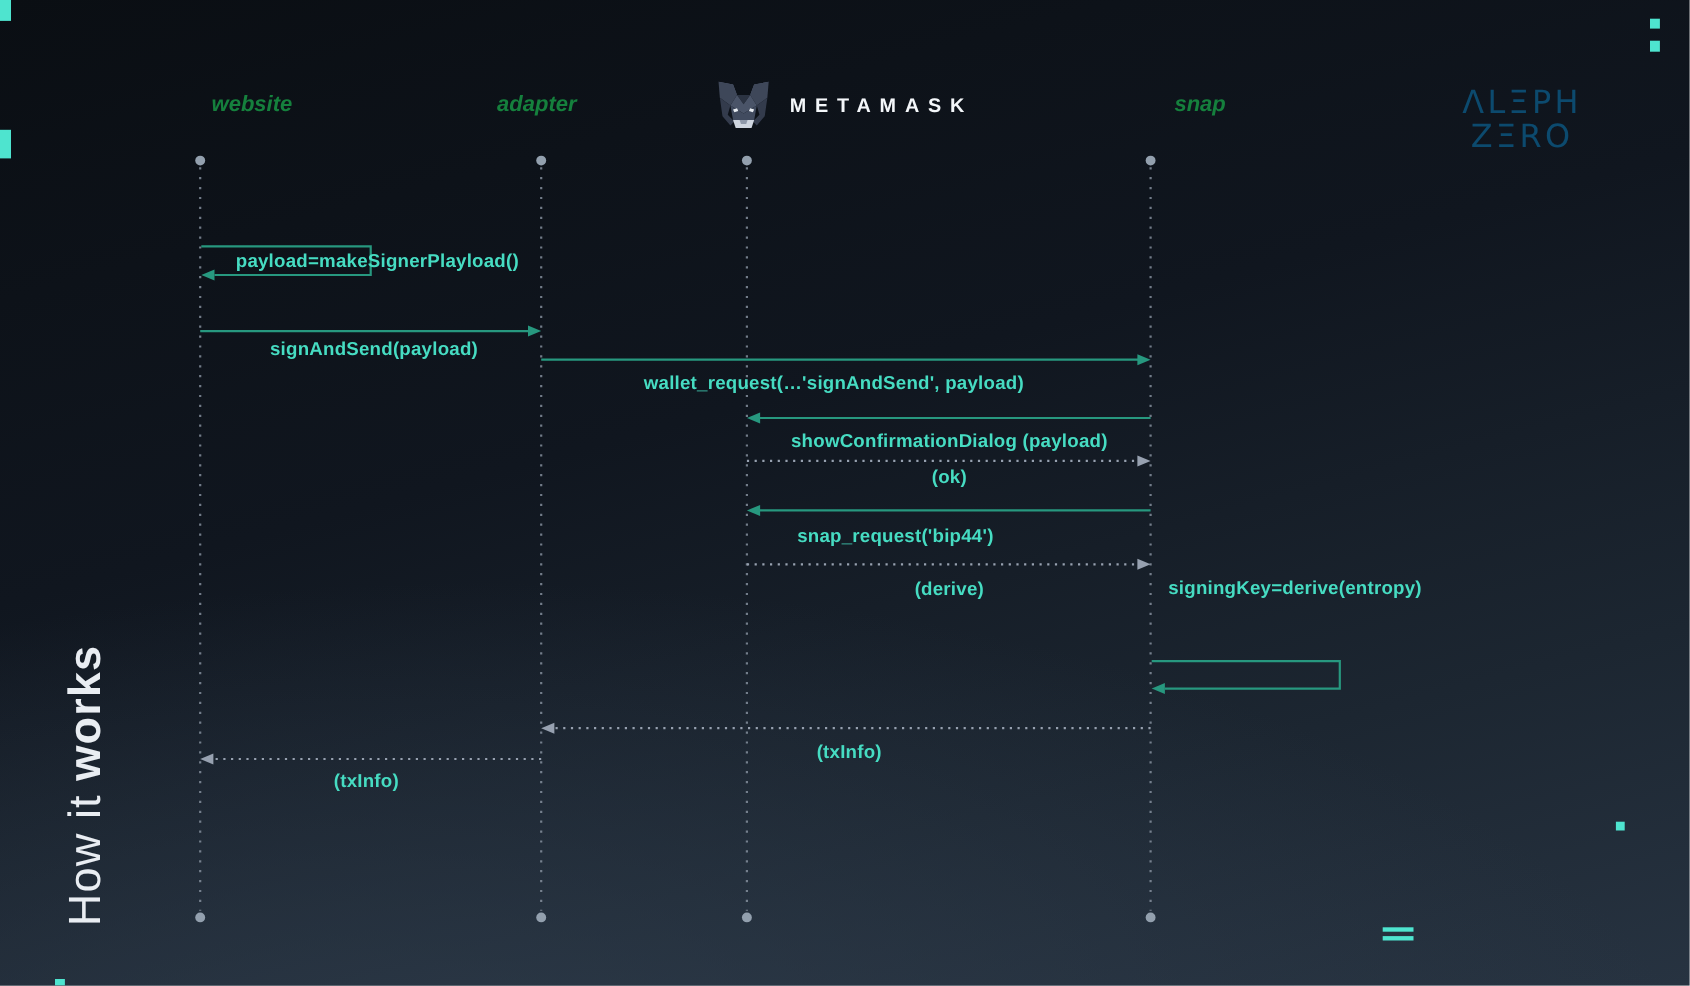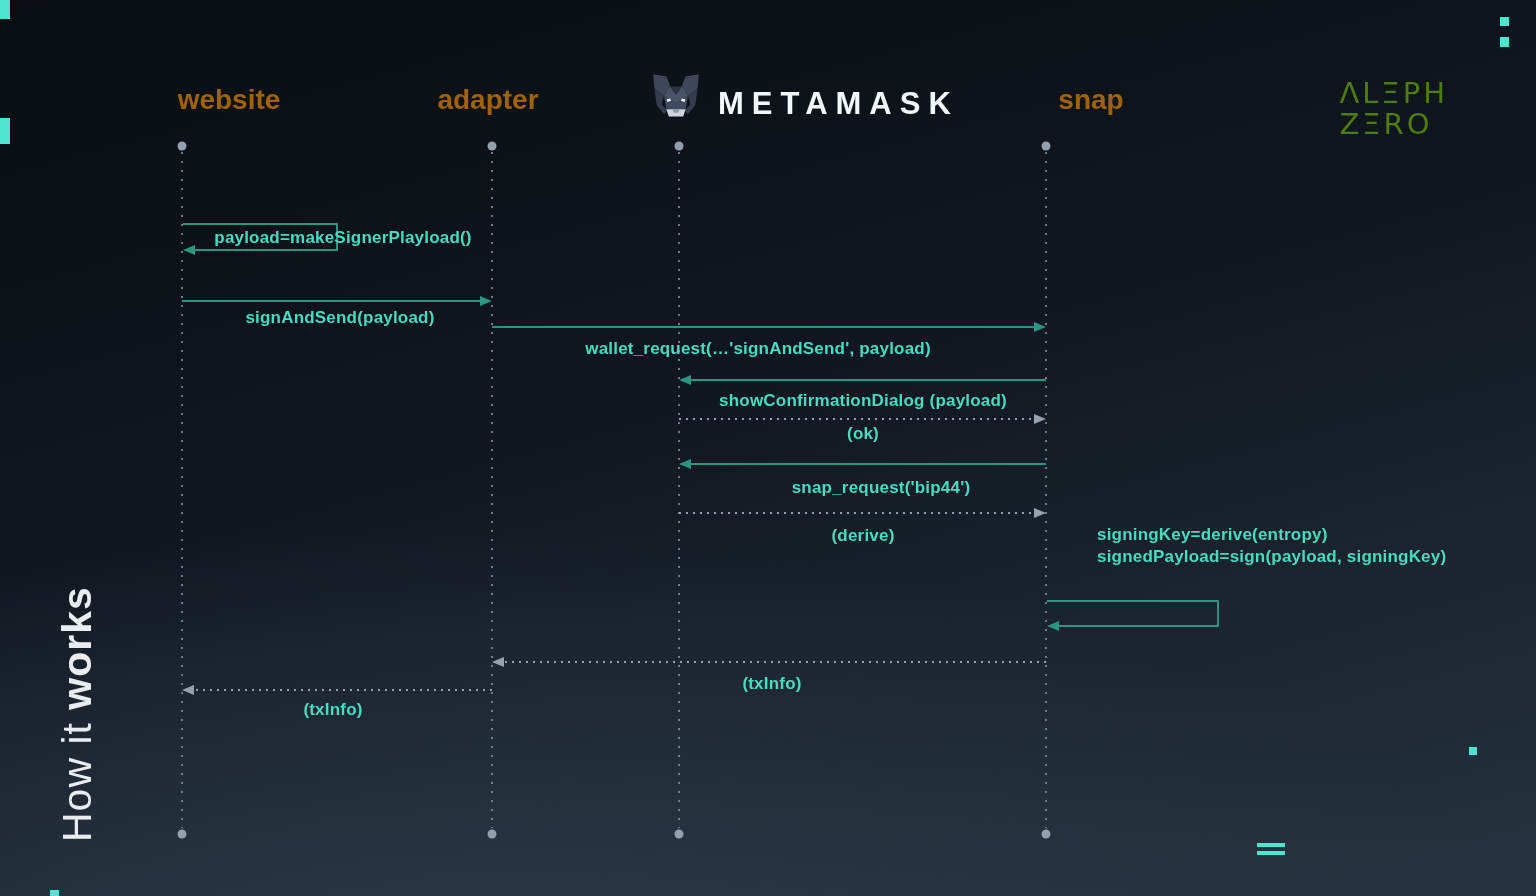--- a/index.html
+++ b/index.html
@@ -22,45 +22,45 @@
     transform: rotate(-90deg); transform-origin: 0 0;
     white-space: nowrap;
     font-size:41px; letter-spacing:1px; color:#e9edf2;
   }
   .vtitle .light{ font-weight:300; }
   .vtitle .bold{ font-weight:700; }
 
   
   .head{
     position:absolute; top:84px; transform:translateX(-50%);
-    font-size:28px; font-weight:700; color:#a16207; white-space:nowrap;
+    font-size:20px; font-weight:700; color:#15803d; white-space:nowrap;font-style:italic;
   }
   .mm-logo{ position:absolute; left:652px; top:72px; width:48px; height:48px; }
   .mm-word{
     position:absolute; left:718px; top:86px;
-    font-size:31px; font-weight:600; letter-spacing:8px; color:#f4f7fa; white-space:nowrap;
+    font-size:18px; font-weight:600; letter-spacing:8px; color:#f4f7fa; white-space:nowrap;
   }
 
   
   .az{
-    position:absolute; right:88px; top:78px; text-align:left;
+    position:absolute; right:98px; top:78px; text-align:center;
     font-family:"DejaVu Sans", sans-serif;
-    color:#4d7c0f; font-weight:500; line-height:31px;
+    color:#0c4a6e; font-weight:500; line-height:31px;
     font-size:29px; letter-spacing:3px; white-space:nowrap;
   }
 
   
   .msg{
     position:absolute; transform:translateX(-50%);
     color:#46dcc2; font-size:17px; font-weight:700;
     letter-spacing:.2px; white-space:nowrap;margin-top:40px;
   }
   .msg-block{
     position:absolute; color:#46dcc2; font-size:17px; font-weight:700;
-    letter-spacing:.2px; line-height:21.5px; white-space:nowrap;margin-left:35px;
+    letter-spacing:.2px; line-height:21.5px; white-space:nowrap;
   }
   svg.layer{ position:absolute; left:0; top:0; pointer-events:none; }
 </style>
 </head>
 <body>
 
 <div class="sq" style="left:0;top:0;width:10px;height:19px"></div>
 <div class="sq" style="left:0;top:118px;width:10px;height:26px"></div>
 <div class="sq" style="left:1500px;top:17px;width:9px;height:9px"></div>
 <div class="sq" style="left:1500px;top:37px;width:9px;height:10px"></div>
@@ -163,22 +163,21 @@
 <div class="az">
   <div>ΛLΞPH</div>
   <div>ZΞRO</div>
 </div>
 
 <div class="msg" style="left:343px;top:188px">payload=makeSignerPlayload()</div>
 <div class="msg" style="left:340px;top:268px">signAndSend(payload)</div>
 <div class="msg" style="left:758px;top:299px">wallet_request(…'signAndSend', payload)</div>
 <div class="msg" style="left:863px;top:351px">showConfirmationDialog (payload)</div>
 <div class="msg" style="left:863px;top:384px">(ok)</div>
-<div class="msg" style="left:881px;top:438px">snap_request('bip44')</div>
+<div class="msg" style="left:814px;top:438px">snap_request('bip44')</div>
 <div class="msg" style="left:863px;top:486px">(derive)</div>
 
 <div class="msg-block" style="left:1062px;top:524px">
   <div>signingKey=derive(entropy)</div>
-  <div>signedPayload=sign(payload, signingKey)</div>
 </div>
 
 <div class="msg" style="left:772px;top:634px">(txInfo)</div>
 <div class="msg" style="left:333px;top:660px">(txInfo)</div>
 
 </body></html>

